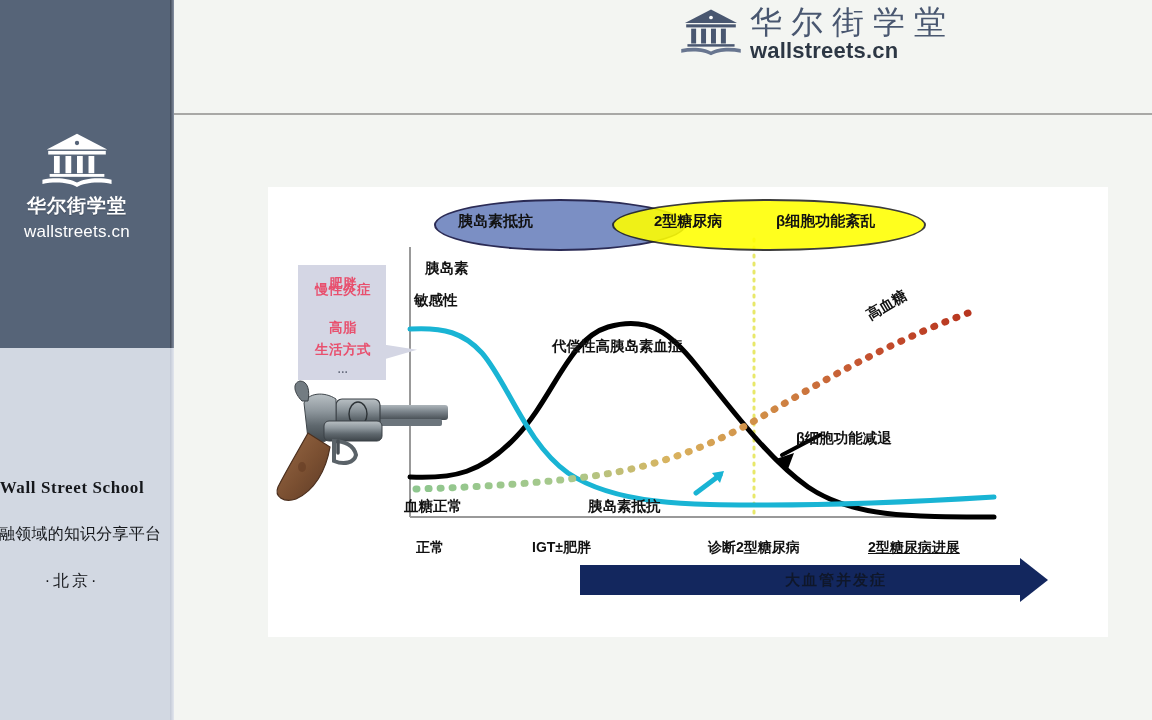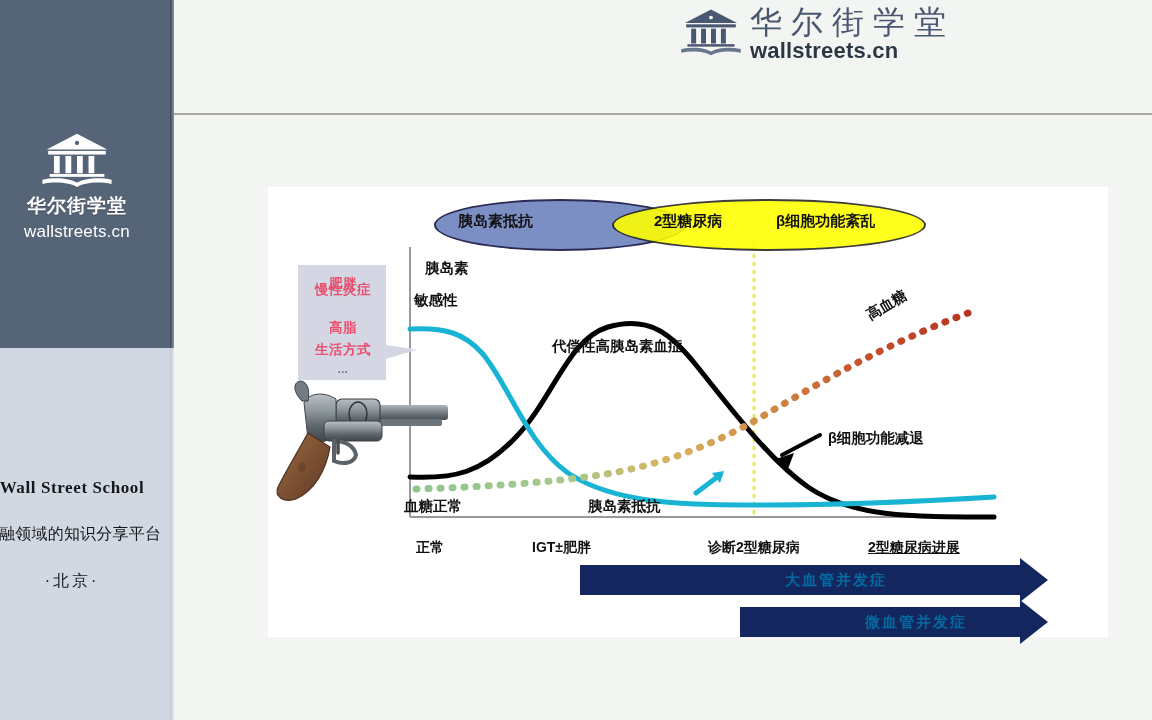--- a/index.html
+++ b/index.html
@@ -60,37 +60,37 @@
   .ell-lbl{position:absolute;font-size:15px;font-weight:bold;color:#111;white-space:nowrap;}
   .lbl-ir{left:190px;top:25px;}
   .lbl-t2d{left:386px;top:25px;}
   .lbl-beta{left:508px;top:25px;}
 
   .ax-lbl{position:absolute;font-size:14.5px;font-weight:bold;color:#111;white-space:nowrap;}
   .lbl-insulin1{left:157px;top:72px;text-align:right;}
   .lbl-insulin2{left:146px;top:104px;}
   .lbl-comp{left:284px;top:150px;}
   .lbl-hyper{left:600px;top:120px;transform:rotate(-31deg);transform-origin:left center;}
-  .lbl-betadec{left:560px;top:242px;}
+  .lbl-betadec{left:528px;top:242px;}
   .lbl-gluc-norm{left:136px;top:310px;}
   .lbl-ir2{left:320px;top:310px;}
 
   .stage{position:absolute;font-size:14px;font-weight:bold;color:#111;white-space:nowrap;top:352px;}
   .stg0{left:148px;}
   .stg1{left:264px;}
   .stg2{left:440px;text-align:center;}
   .stg3{left:600px;text-decoration:underline;}
 
   
   .banner{position:absolute;height:30px;display:flex;align-items:center;justify-content:center;}
   .banner .bar{position:absolute;left:0;top:0;height:30px;background:#13275e;}
   .banner .tip{position:absolute;top:-7px;width:0;height:0;
                border-top:22px solid transparent;border-bottom:22px solid transparent;
                border-left:28px solid #13275e;}
-  .banner .txt{position:relative;z-index:3;color:#0369a1;font-size:15px;font-weight:bold;
+  .banner .txt{position:relative;z-index:3;color:#0f172a;font-size:15px;font-weight:bold;
                font-family:"Liberation Serif","DejaVu Serif",serif;letter-spacing:2px;white-space:nowrap;margin-left:44px;}
   .bn-macro{left:312px;top:378px;width:468px;}
   .bn-micro{left:472px;top:420px;width:308px;}
 
   
   .callout{position:absolute;left:30px;top:78px;width:88px;height:115px;background:#d4d6e4;}
   .callout .ln{position:absolute;left:0;width:90px;text-align:center;color:#e8506e;
                font-size:13.5px;font-weight:bold;letter-spacing:.5px;}
   .co-tail{position:absolute;left:114px;top:160px;width:0;height:0;
            border-top:16px solid #d4d6e4;border-right:34px solid transparent;
@@ -214,25 +214,20 @@
       <div class="stage stg0">正常</div>
       <div class="stage stg1">IGT±肥胖</div>
       <div class="stage stg2">诊断2型糖尿病</div>
       <div class="stage stg3">2型糖尿病进展</div>
 
       <div class="banner bn-macro">
         <div class="bar" style="width:440px;"></div>
         <div class="tip" style="left:440px;"></div>
         <div class="txt">大血管并发症</div>
       </div>
-      <div class="banner bn-micro">
-        <div class="bar" style="width:280px;"></div>
-        <div class="tip" style="left:280px;"></div>
-        <div class="txt">微血管并发症</div>
-      </div>
 
       <div class="callout">
         <div class="ln" style="top:10px;">肥胖</div>
         <div class="ln" style="top:16px;">慢性炎症</div>
         <div class="ln" style="top:54px;">高脂</div>
         <div class="ln" style="top:76px;">生活方式</div>
         <div class="ln" style="top:98px;font-size:11px;color:#6a6f80;">…</div>
       </div>
       <div class="co-tail"></div>
 

